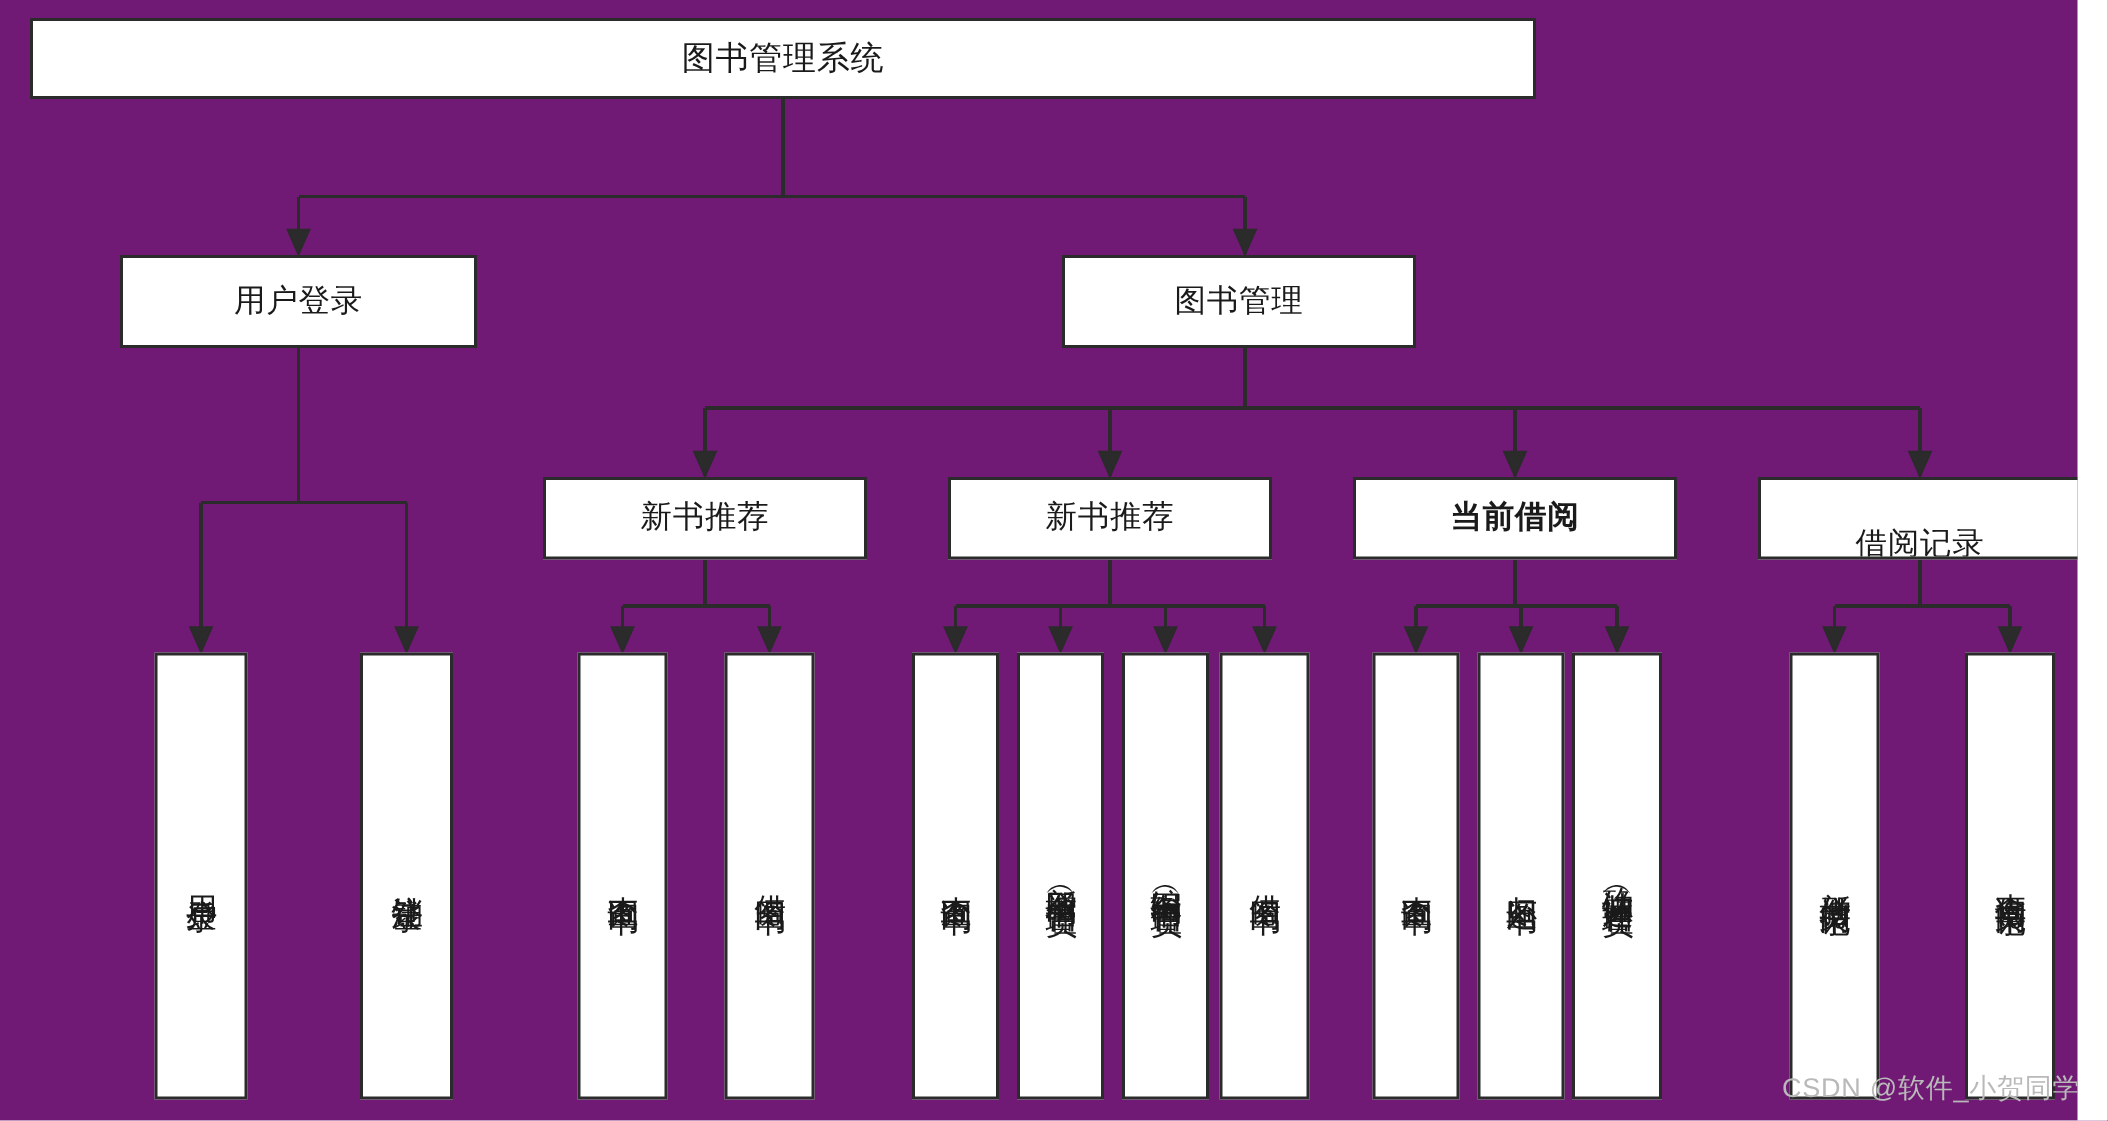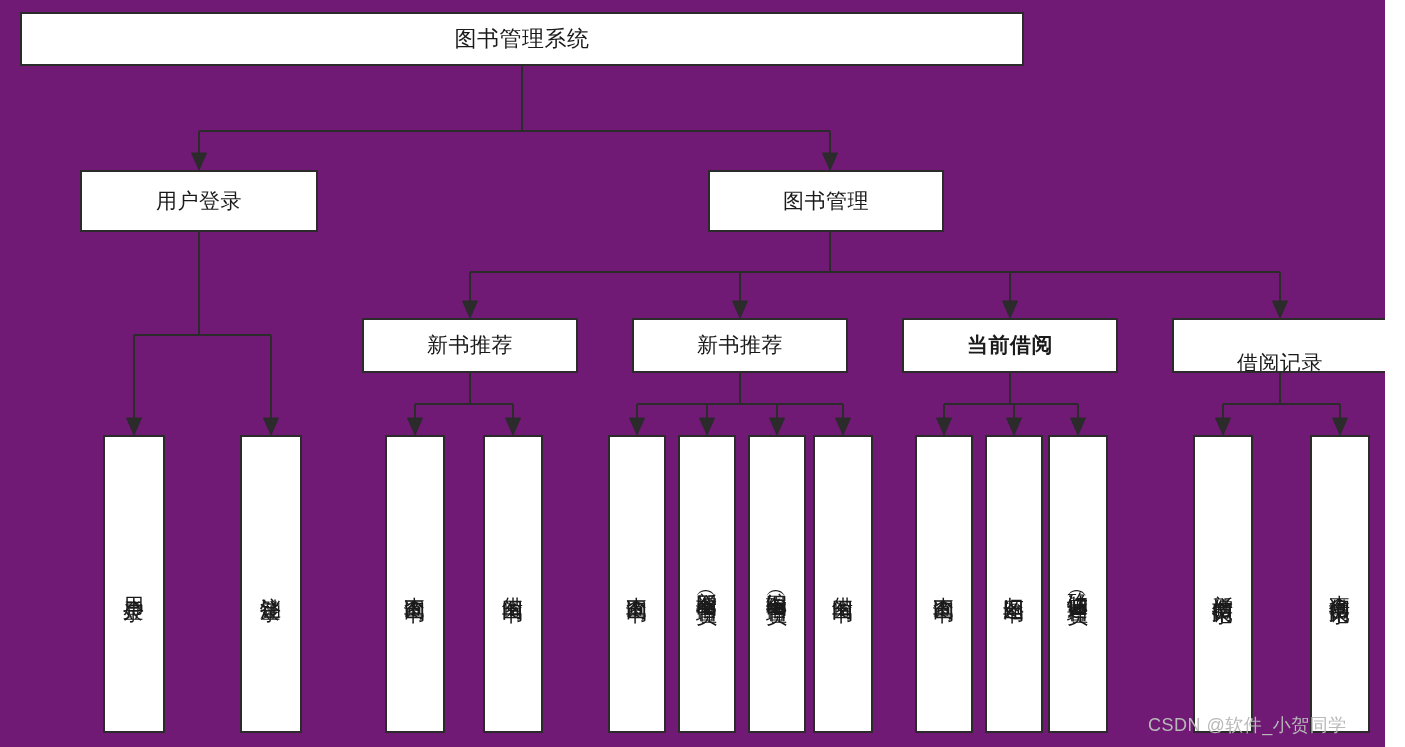--- a/index.html
+++ b/index.html
@@ -183,14 +183,14 @@
         <span class="node-label" style="color: rgb(26, 26, 26);">确认归还（管理员）</span>
       </div>
       <div class="node vertical" style="left: 1193px; top: 435px; width: 60px; height: 298px; border-color: rgb(43, 43, 43); background: rgb(255, 255, 255);">
         <span class="node-label" style="color: rgb(26, 26, 26);">新增借阅记录</span>
       </div>
       <div class="node vertical" style="left: 1310px; top: 435px; width: 60px; height: 298px; border-color: rgb(43, 43, 43); background: rgb(255, 255, 255);">
         <span class="node-label" style="color: rgb(26, 26, 26);">查询借阅记录</span>
       </div>
     </div>
 
-  <div class="watermark" style="left:1148px; top:713px;">CSDN @软件_小贺同学</div>
+  <div class="watermark" style="left:1188px; top:713px;">CSDN @软件_小贺同学</div>
 </div>
 
 </body></html>

